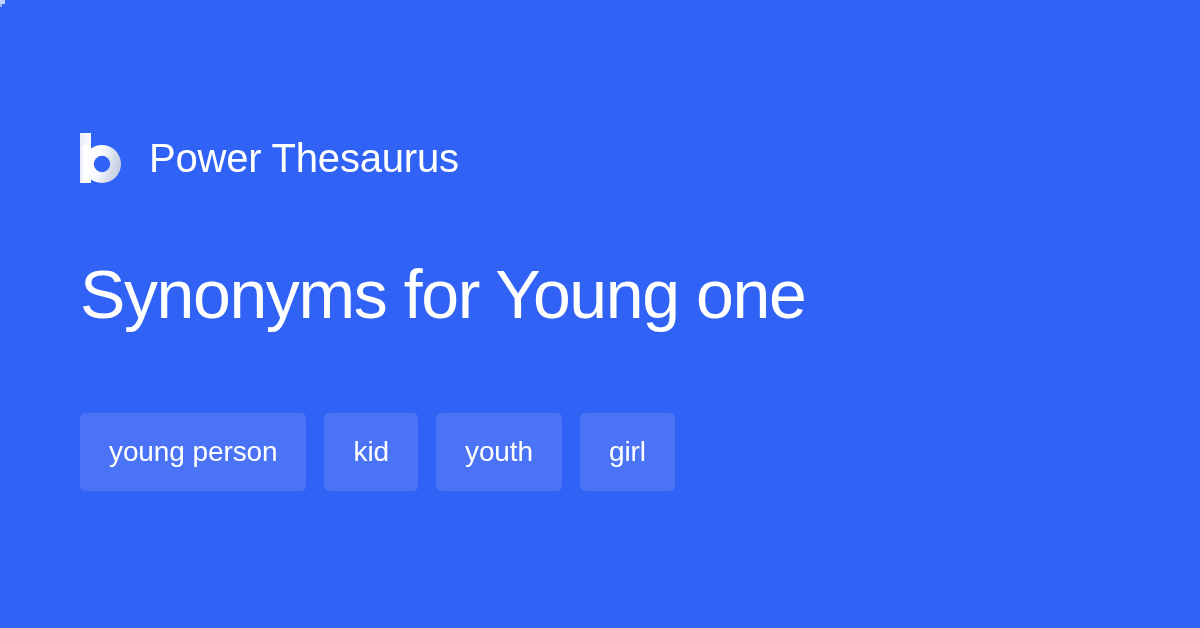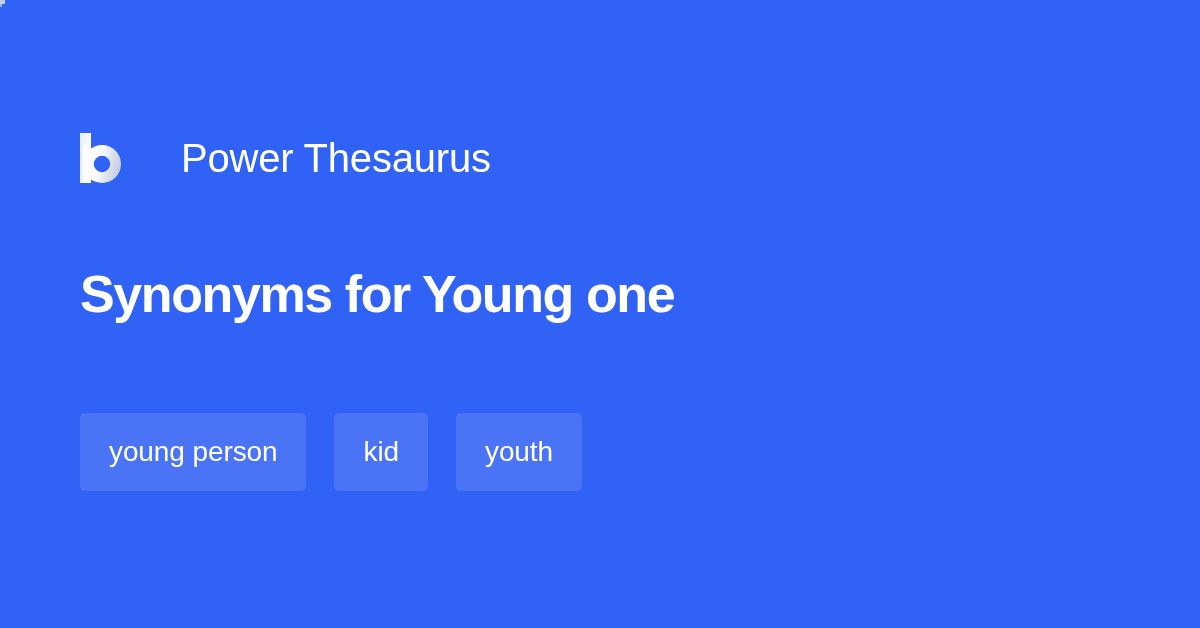--- a/index.html
+++ b/index.html
@@ -45,21 +45,20 @@
   }
 
   
   .brand {
     position: absolute;
     left: 80px;
     top: 126px;
     display: flex;
     align-items: center;
     height: 64px;
-    gap: 32px;
   }
   .brand-logo {
     width: 44px;
     height: 50px;
     display: block;
     flex: 0 0 auto;
   }
   .brand-name {
     margin-left: 25px;
     color: #FFFFFF;
@@ -72,35 +71,35 @@
   }
 
   
   .headline {
     position: absolute;
     left: 80px;
     top: 248px;
     width: 1060px;
     margin: 0;
     color: #FFFFFF;
-    font-size: 52px;
+    font-size: 68px;
     line-height: 92px;
-    font-weight: 700;
+    font-weight: 400;
     letter-spacing: -1.4px;
     white-space: nowrap;
   }
 
   
   .chip-row {
     position: absolute;
     left: 80px;
     top: 413px;
     display: flex;
     align-items: stretch;
-    gap: 28px;
+    gap: 18px;
   }
   .chip {
     height: 78px;
     box-sizing: border-box;
     display: flex;
     align-items: center;
     justify-content: center;
     padding: 0 29px;
     background: #4A74F5;
     border-radius: 5px;
@@ -150,15 +149,16 @@
     </svg>
     <span class="brand-name">Power Thesaurus</span>
   </div>
 
   <h1 class="headline">Synonyms for Young one</h1>
 
   <div class="chip-row">
     <div class="chip">young person</div>
     <div class="chip">kid</div>
     <div class="chip">youth</div>
+    <div class="chip">girl</div>
   </div>
 
 </div>
 
 </body></html>

